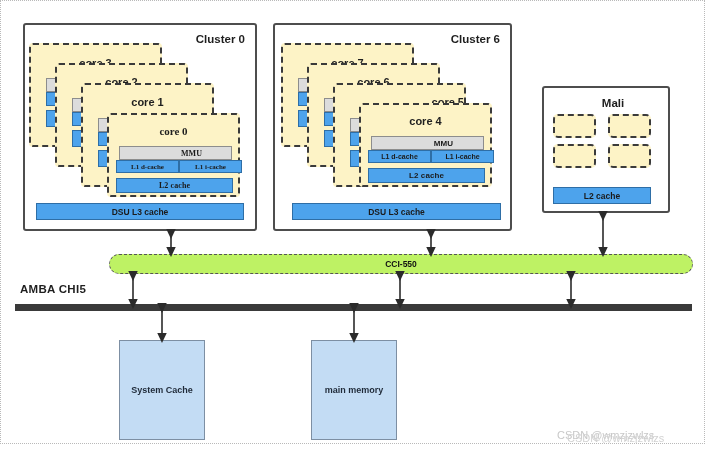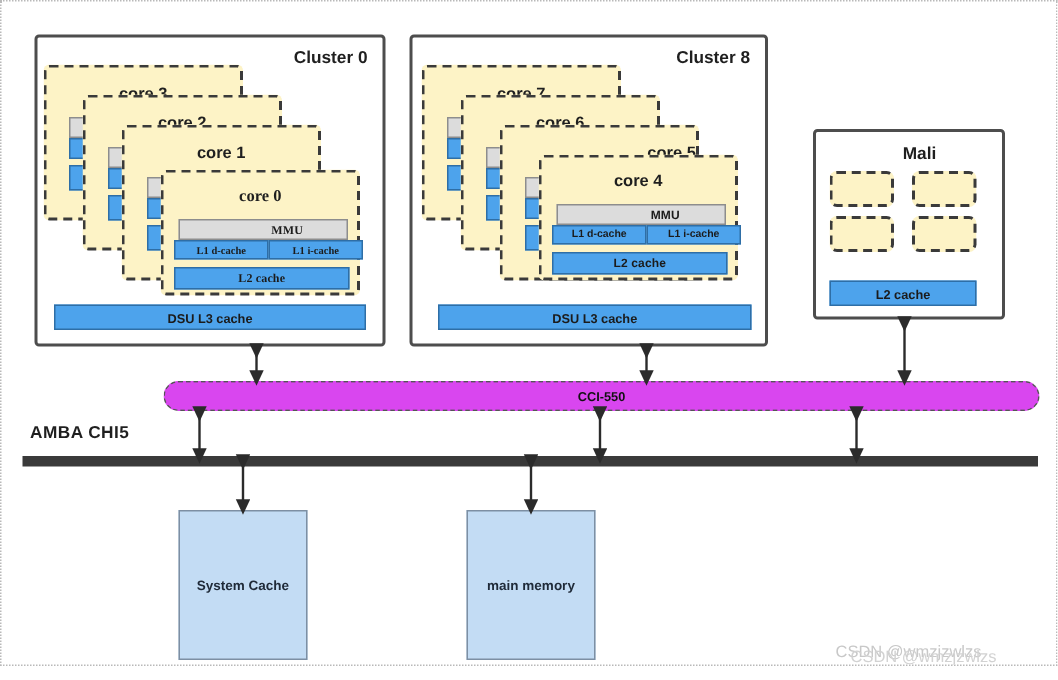--- a/index.html
+++ b/index.html
@@ -40,21 +40,21 @@
     background:#dcdcdc;
     border:1px solid #8d8d8d;
     color:#1b1b1b;
     padding-left:32px;
   }
   .lightblue-box{
     background:#c3dcf4;
     border:1px solid #7d8fa3;
   }
   .cci-box{
-    background:#d946ef;
+    background:#bef264;
     border:1px dashed #555555;
     border-radius:10px;
   }
   .mali-sub{
     background:#fdf3c6;
     border:2px dashed #3a3a3a;
     border-radius:5px;
   }
 
   .lbl{color:#1f1f1f;}
@@ -122,21 +122,21 @@
     <div class="abs lbl core-title" style="left:0;right:0;top:10px;text-align:center;">core 0</div>
     <div class="abs gray-box ctr cache-lbl" style="left:10px;top:31px;width:113px;height:14px;">MMU</div>
     <div class="abs blue-box ctr cache-lbl-sm" style="left:7px;top:45px;width:63px;height:13px;">L1 d-cache</div>
     <div class="abs blue-box ctr cache-lbl-sm" style="left:70px;top:45px;width:63px;height:13px;">L1 i-cache</div>
     <div class="abs blue-box ctr cache-lbl" style="left:7px;top:63px;width:117px;height:15px;">L2 cache</div>
   </div>
 
   <div class="abs blue-box ctr l3-lbl" style="left:35px;top:202px;width:208px;height:17px;">DSU  L3 cache</div>
 
   <div class="abs solid-box" style="left:272px;top:22px;width:239px;height:208px;">
-    <div class="abs lbl cluster-title" style="right:10px;top:8px;">Cluster 8</div>
+    <div class="abs lbl cluster-title" style="right:10px;top:8px;">Cluster 6</div>
   </div>
 
   <div class="abs core-box" style="left:280px;top:42px;width:133px;height:104px;">
     <div class="abs lbl core-title" style="left:0;right:0;top:12px;text-align:center;">core 7</div>
     <div class="abs gray-box" style="left:15px;top:33px;width:32px;height:14px;"></div>
     <div class="abs blue-box ctr l1-lbl" style="left:15px;top:47px;width:32px;height:14px;">L1</div>
     <div class="abs blue-box" style="left:15px;top:65px;width:32px;height:17px;"></div>
   </div>
 
   <div class="abs core-box" style="left:306px;top:62px;width:133px;height:104px;">

